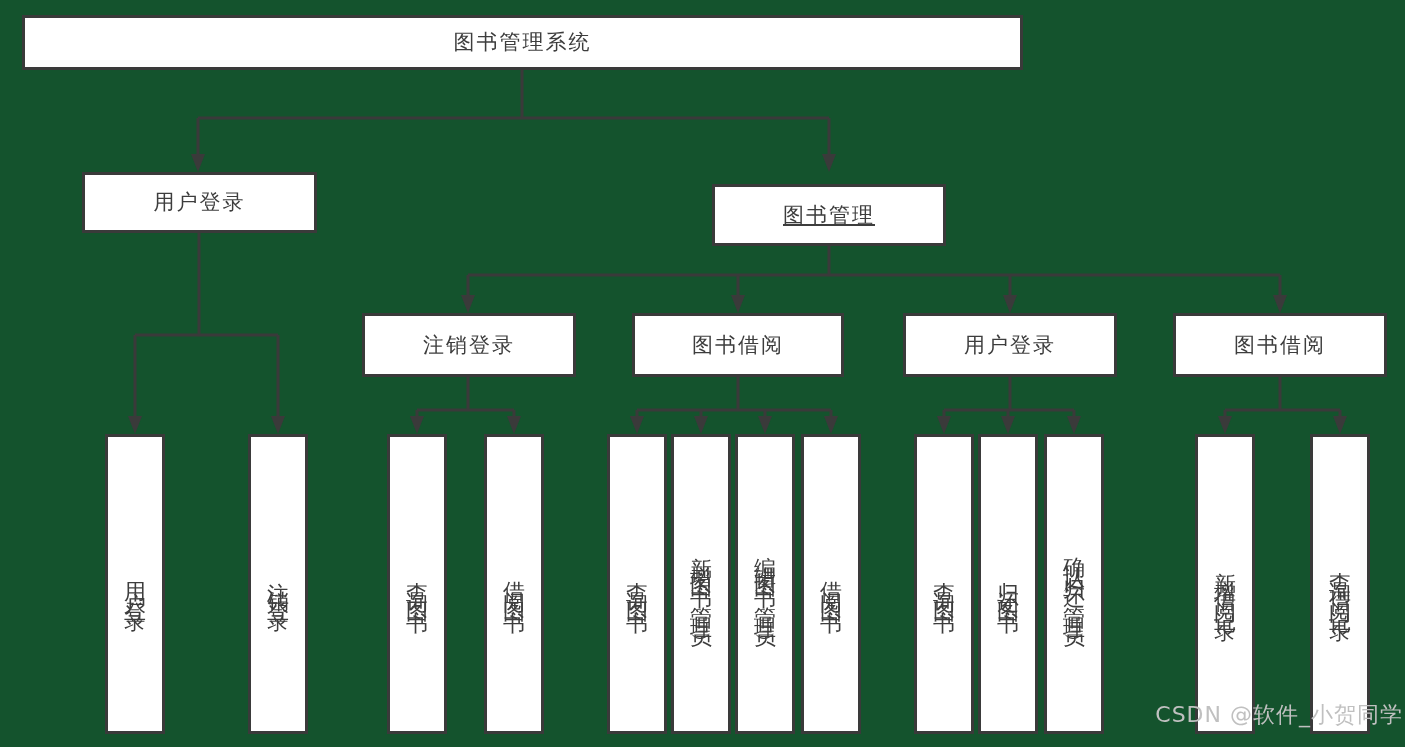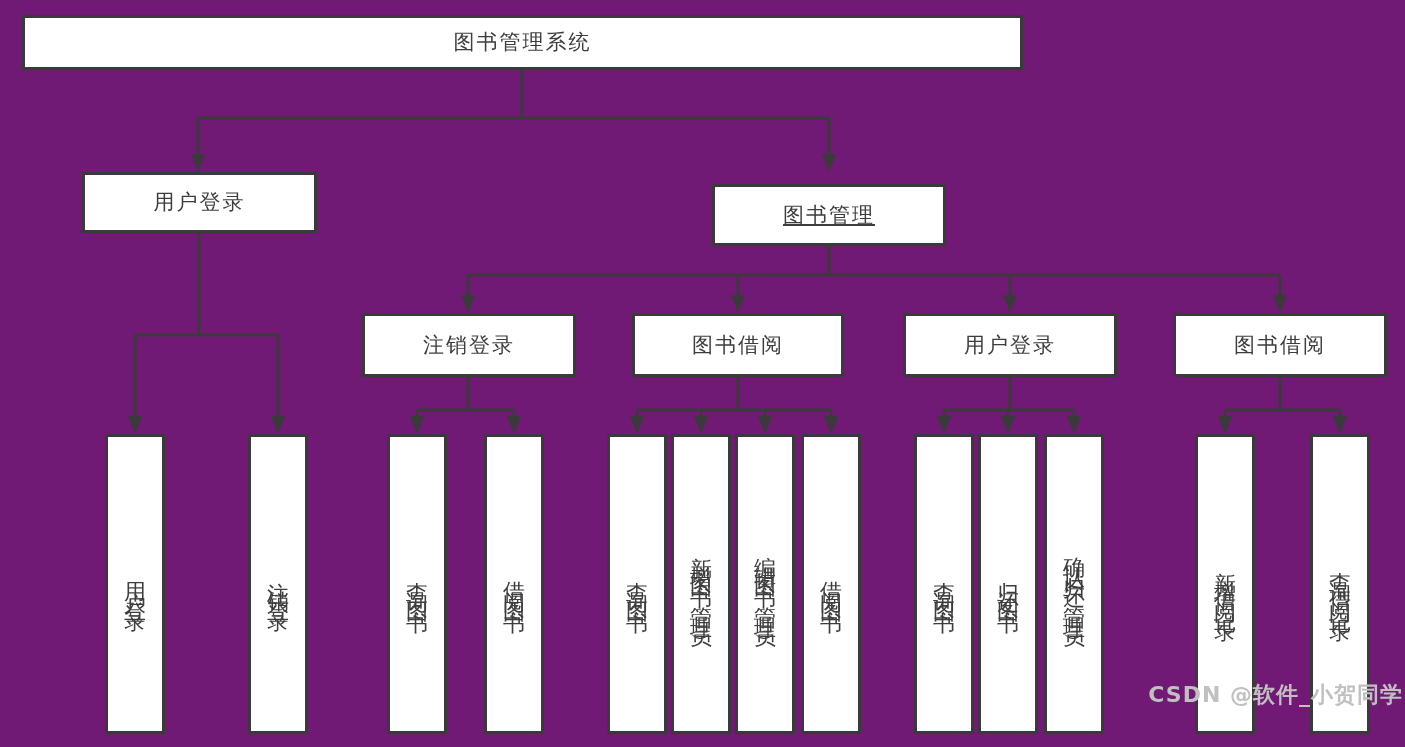--- a/index.html
+++ b/index.html
@@ -1,20 +1,20 @@
 <!DOCTYPE html>
 <html><head>
 <meta charset="utf-8">
 <style>
   html, body { margin: 0; padding: 0; background: #ffffff; }
   .canvas {
     position: relative;
     width: 1405px;
     height: 747px;
-    background: #701a75;
+    background: #14532d;
     font-family: "DejaVu Sans", "Liberation Sans", sans-serif;
     overflow: hidden;
   }
   .connectors {
     position: absolute;
     left: 0; top: 0;
     width: 1405px; height: 747px;
     pointer-events: none;
   }
   .node {
@@ -36,26 +36,25 @@
   .vnode {
     writing-mode: vertical-rl;
     text-orientation: mixed;
     font-size: 22px;
     letter-spacing: 10px;
     line-height: 1;
   }
   .watermark {
     position: absolute;
     right: 2px;
-    top: 680px;
+    top: 700px;
     font-size: 22px;
     color: #c0c0c0;
     white-space: nowrap;
     letter-spacing: 1px;
-    font-weight: bold;
   }
 </style>
 </head>
 <body>
 
 <div class="canvas">
 
   <svg class="connectors" viewBox="0 0 1405 747" xmlns="http://www.w3.org/2000/svg">
     <g stroke="#3a3a3a" stroke-width="3" fill="none">
 

